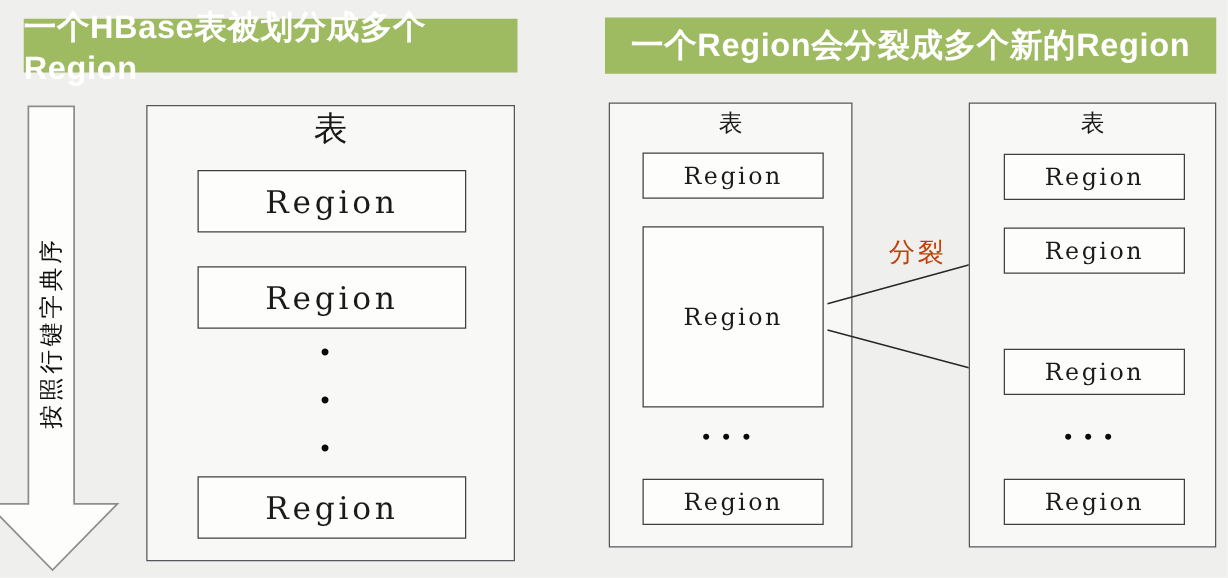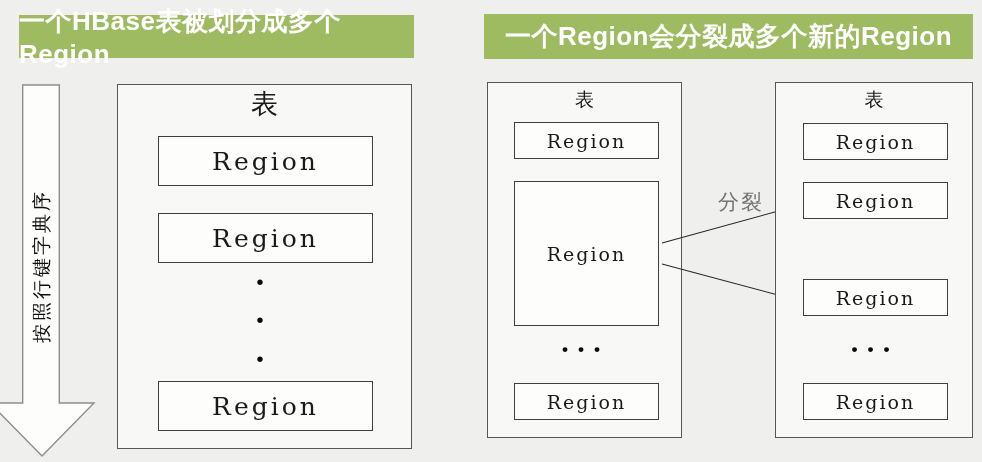--- a/index.html
+++ b/index.html
@@ -88,24 +88,24 @@
     transform: rotate(-90deg);
     font-size: 19px;
     letter-spacing: 3px;
     color: #0f0f0f;
   }
 
   .split-label {
     position: absolute;
     left: 704px; top: 188px;
     width: 60px;
-    text-align: right;
+    text-align: center;
     font-size: 21px;
     letter-spacing: 2px;
-    color: #737373;
+    color: #c2410c;
   }
   .arrow-overlay {
     position: absolute;
     left: 0; top: 0;
     pointer-events: none;
   }
 </style>
 </head>
 <body>
 

